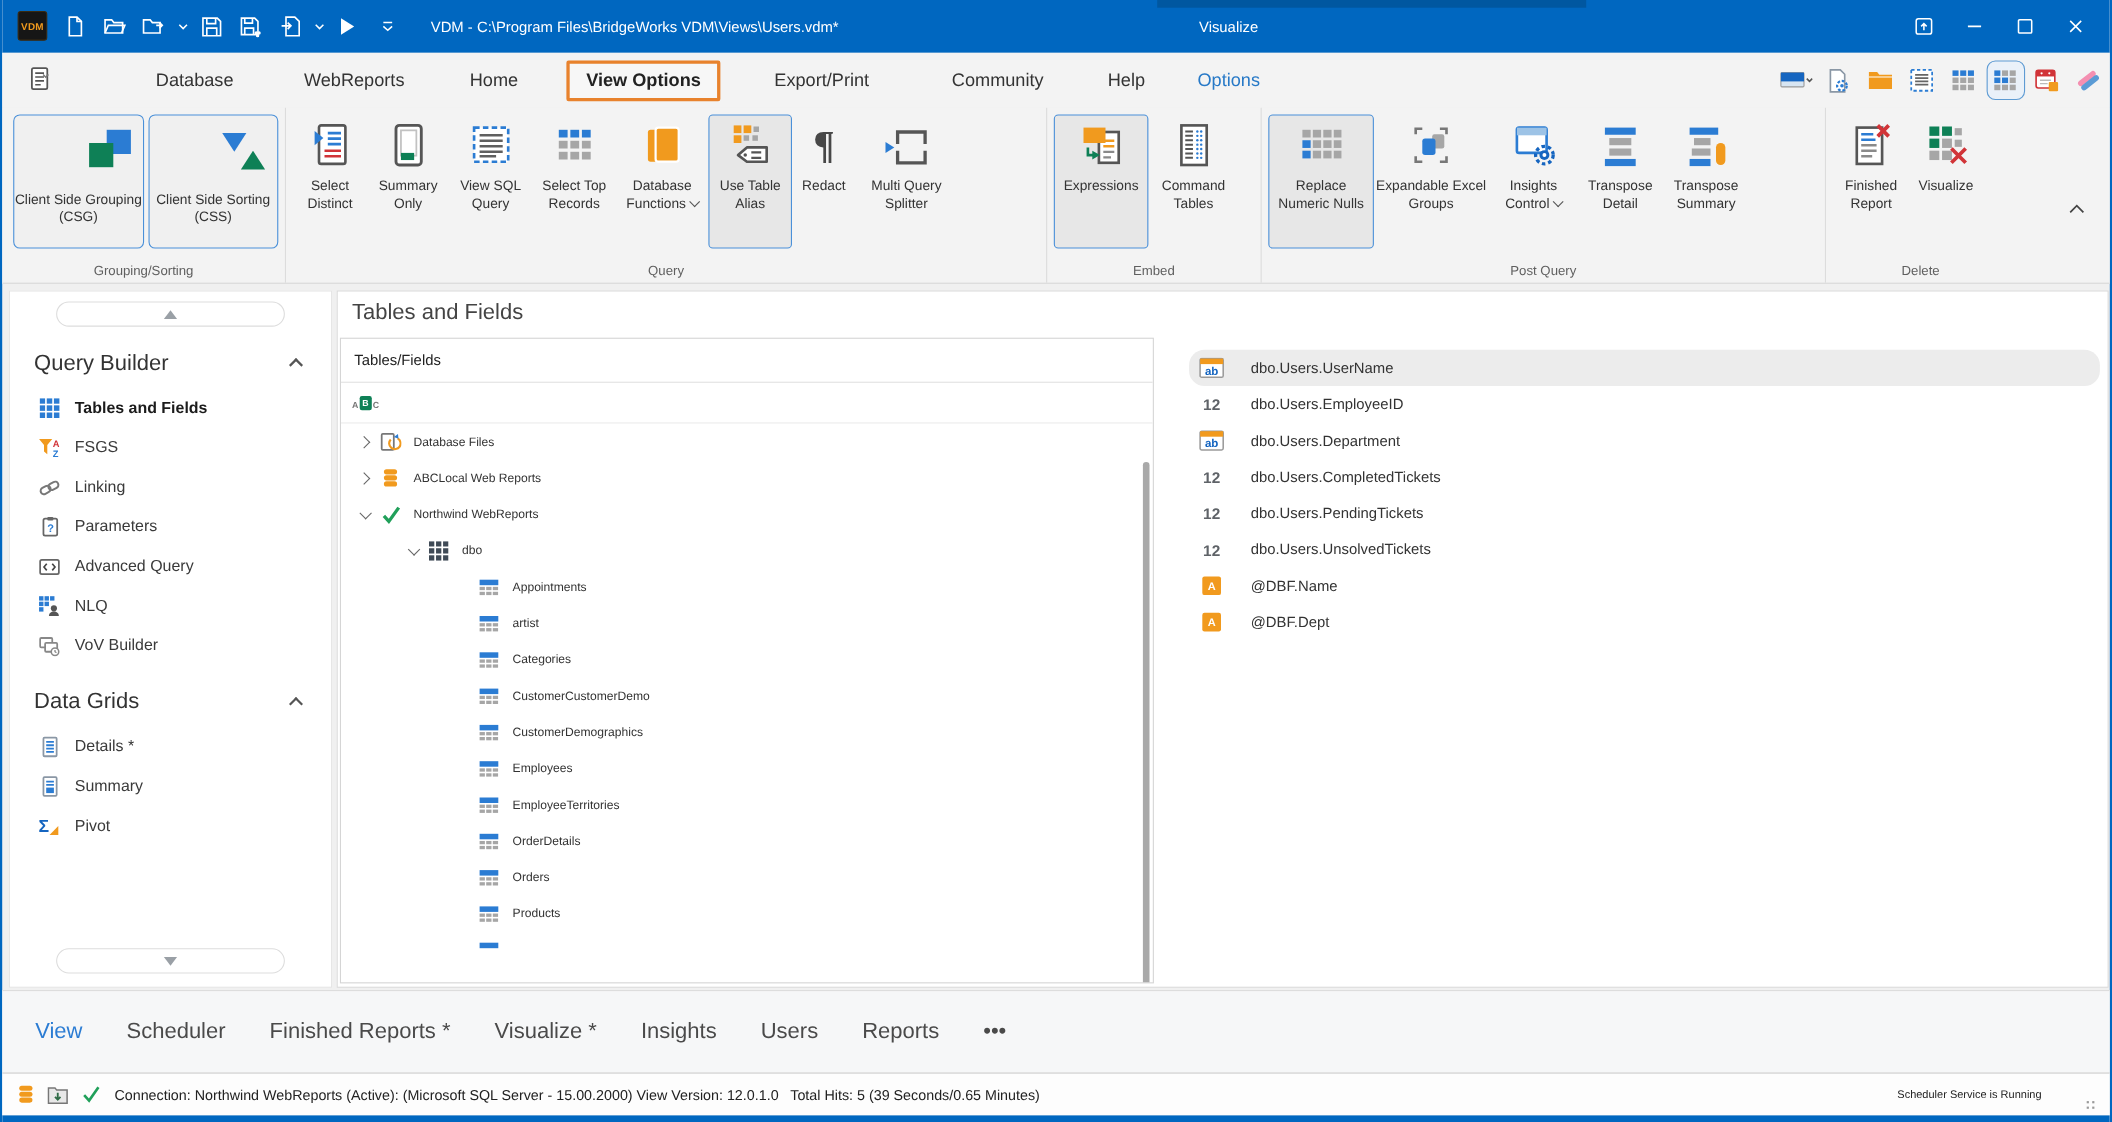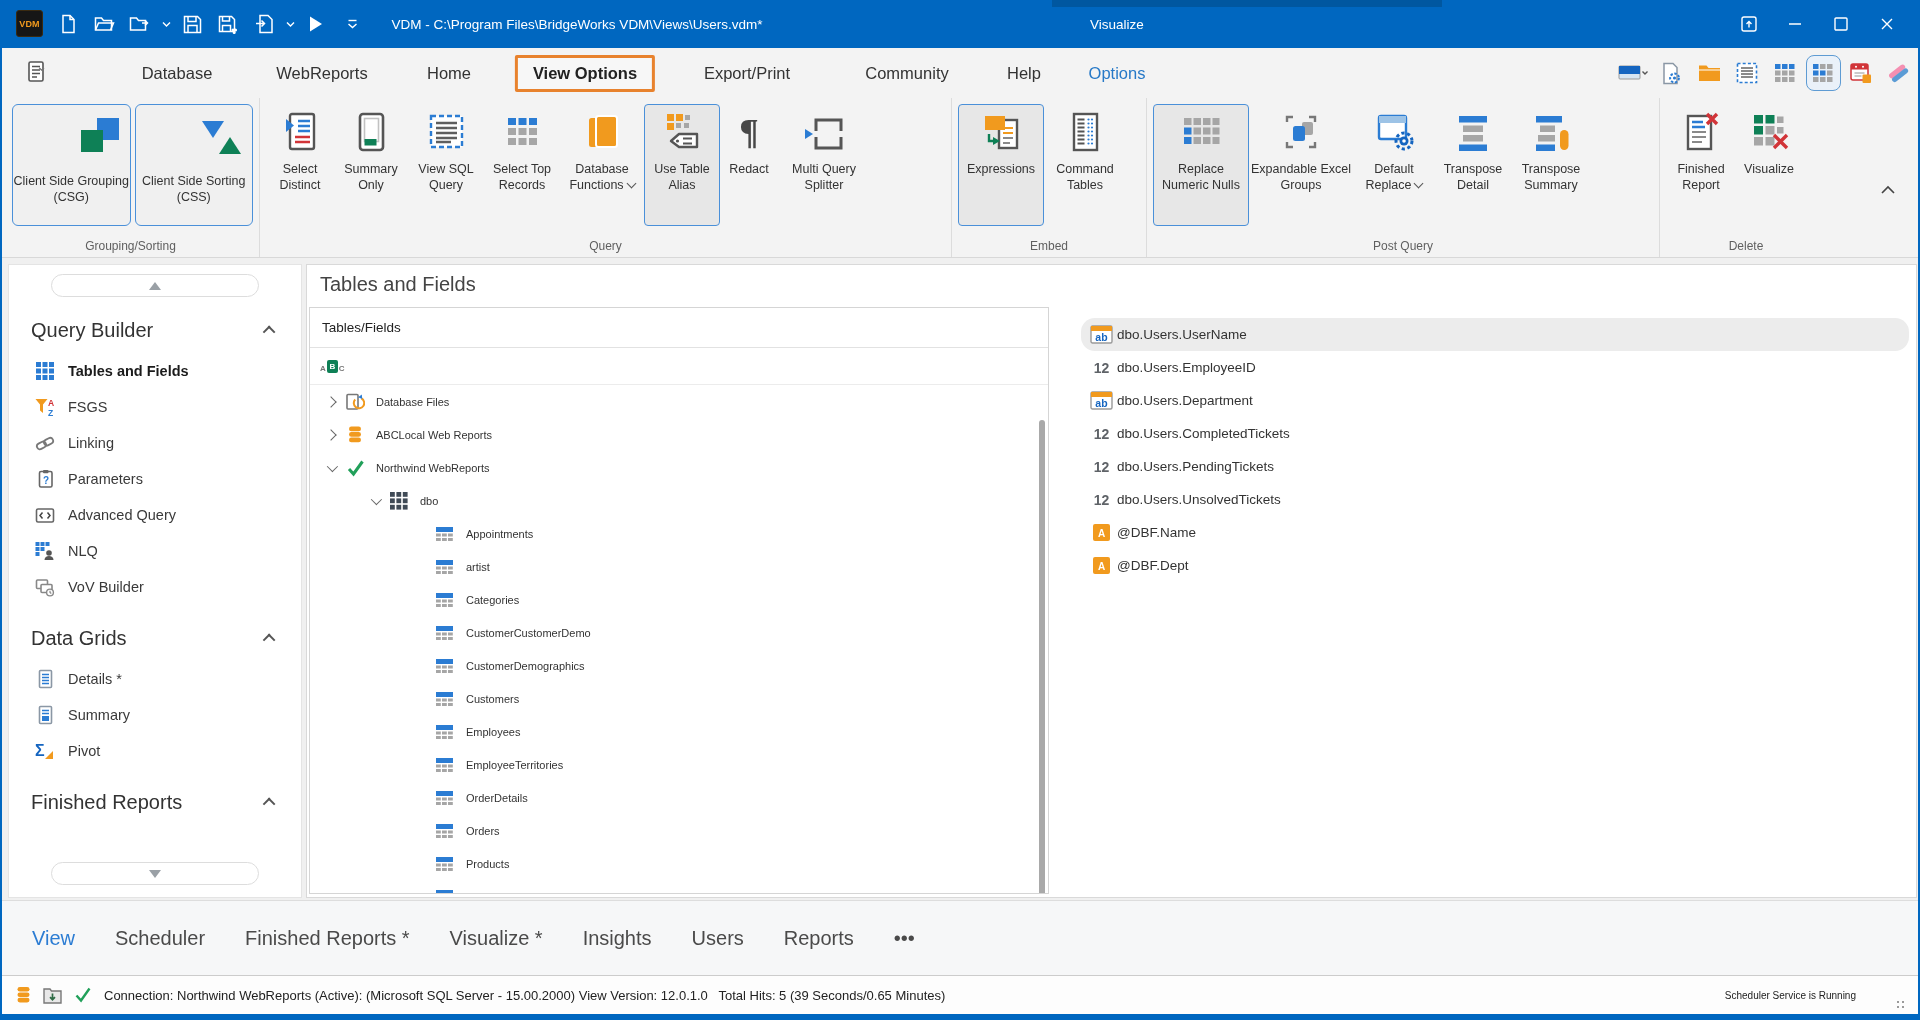--- a/index.html
+++ b/index.html
@@ -76,21 +76,21 @@
   .abc { display:flex; align-items:flex-end; gap:1px; font-weight:bold; }
   .abc .a, .abc .c { font-size:8px; color:#777; }
   .abc .b { width:11px; height:13px; background:#0E8056; color:#fff; font-size:8px; display:flex; align-items:center; justify-content:center; border-radius:2px; }
   .trow { display:flex; align-items:center; height:33px; font-size:11px; color:#333; }
   .trow .tchev { width:22px; display:flex; justify-content:center; }
   .trow .ticon { width:26px; display:flex; justify-content:center; margin-right:8px; }
   .chev-r { width:8px; height:8px; border-right:1.6px solid #666; border-bottom:1.6px solid #666; transform:rotate(-45deg); }
   .chev-d { width:8px; height:8px; border-right:1.6px solid #666; border-bottom:1.6px solid #666; transform:rotate(45deg) translateY(-2px); }
   .vscroll { position:absolute; right:3px; top:112px; width:6px; height:478px; background:#a9a9a9; border-radius:3px; }
   .fieldlist { position:absolute; left:774px; top:53px; right:7px; }
-  .frow { display:flex; align-items:center; height:33px; padding-left:8px; gap:4px; font-size:13.5px; color:#333; border-radius:14px; }
+  .frow { display:flex; align-items:center; height:33px; padding-left:8px; gap:24px; font-size:13.5px; color:#333; border-radius:14px; }
   .frow.sel { background:#ececec; }
   .frow .fic { width:24px; display:flex; justify-content:center; }
 
   
   .tabsbar { position:absolute; left:0; top:900px; width:100%; height:75px; background:#f6f7f8; border-top:1px solid #ddd; display:flex; align-items:center; gap:40px; padding-left:30px; }
   .btab { font-size:20px; color:#4a4a4a; white-space:nowrap; }
   .btab.active { color:#2B7CD3; }
 
   
   .statusbar { position:absolute; left:0; top:975px; width:100%; height:39px; background:#fdfdfd; border-top:1px solid #ccc; display:flex; align-items:center; }
@@ -508,21 +508,21 @@
         <div class="rb" style="width:82px">
           <span class="ric">
               <svg width="44" height="44" viewBox="0 0 44 44">
                 <rect x="7" y="6" width="27" height="23" rx="2" fill="#fff" stroke="#2B7CD3" stroke-width="2.4"></rect>
                 <rect x="7" y="6" width="27" height="7" fill="#9DC3E6"></rect>
                 <circle cx="32" cy="31" r="8" fill="none" stroke="#1565C0" stroke-width="3" stroke-dasharray="3.2 2.6"></circle>
                 <circle cx="32" cy="31" r="4.5" fill="#1565C0"></circle>
                 <circle cx="32" cy="31" r="1.8" fill="#fff"></circle>
               </svg>
             </span>
-          <span class="rlb"><span>Default Replace</span><span class="dd"></span></span>
+          <span class="rlb"><span>Insights Control</span><span class="dd"></span></span>
         </div>
         <div class="rb" style="width:76px">
           <span class="ric">
               <svg width="44" height="44" viewBox="0 0 44 44">
                 <rect x="8" y="6" width="28" height="6.5" fill="#2B7CD3"></rect>
                 <rect x="12" y="15.5" width="20" height="6.5" fill="#A6A6A6"></rect>
                 <rect x="12" y="25" width="20" height="6.5" fill="#A6A6A6"></rect>
                 <rect x="8" y="34.5" width="28" height="6.5" fill="#2B7CD3"></rect>
               </svg>
             </span>
@@ -710,24 +710,20 @@
     <div class="sbi">
       <span class="sic">
           <svg width="20" height="20" viewBox="0 0 20 20">
             <text x="0" y="15" font-size="16" font-weight="bold" fill="#1565C0">Σ</text>
             <path d="M10 18h8v-8z" fill="#F19A1E"></path>
           </svg>
         </span>
       <span>Pivot</span>
     </div>
 
-    <div class="sbh">
-      <span>Finished Reports</span>
-      <span class="chev-up"></span>
-    </div>
 
     <div class="sb-bottompill">
         <span class="tri-dn"></span>
       </div>
   </div>
 
   <div class="card">
     <div class="card-title">Tables and Fields</div>
 
     <div class="treepanel">
@@ -873,36 +869,20 @@
                 <rect x="1" y="7.5" width="4.8" height="3"></rect>
                 <rect x="7" y="7.5" width="4.8" height="3"></rect>
                 <rect x="13" y="7.5" width="4.8" height="3"></rect>
                 <rect x="1" y="12" width="4.8" height="3"></rect>
                 <rect x="7" y="12" width="4.8" height="3"></rect>
                 <rect x="13" y="12" width="4.8" height="3"></rect>
               </g>
             </svg>
           </span>
         <span>CustomerDemographics</span>
-      </div>
-      <div class="trow" style="padding-left:122px">
-        <span class="ticon">
-            <svg width="20" height="16" viewBox="0 0 20 16">
-              <rect x="1" y="1" width="17" height="5" fill="#2B7CD3"></rect>
-              <g fill="#A6A6A6">
-                <rect x="1" y="7.5" width="4.8" height="3"></rect>
-                <rect x="7" y="7.5" width="4.8" height="3"></rect>
-                <rect x="13" y="7.5" width="4.8" height="3"></rect>
-                <rect x="1" y="12" width="4.8" height="3"></rect>
-                <rect x="7" y="12" width="4.8" height="3"></rect>
-                <rect x="13" y="12" width="4.8" height="3"></rect>
-              </g>
-            </svg>
-          </span>
-        <span>Customers</span>
       </div>
       <div class="trow" style="padding-left:122px">
         <span class="ticon">
             <svg width="20" height="16" viewBox="0 0 20 16">
               <rect x="1" y="1" width="17" height="5" fill="#2B7CD3"></rect>
               <g fill="#A6A6A6">
                 <rect x="1" y="7.5" width="4.8" height="3"></rect>
                 <rect x="7" y="7.5" width="4.8" height="3"></rect>
                 <rect x="13" y="7.5" width="4.8" height="3"></rect>
                 <rect x="1" y="12" width="4.8" height="3"></rect>

